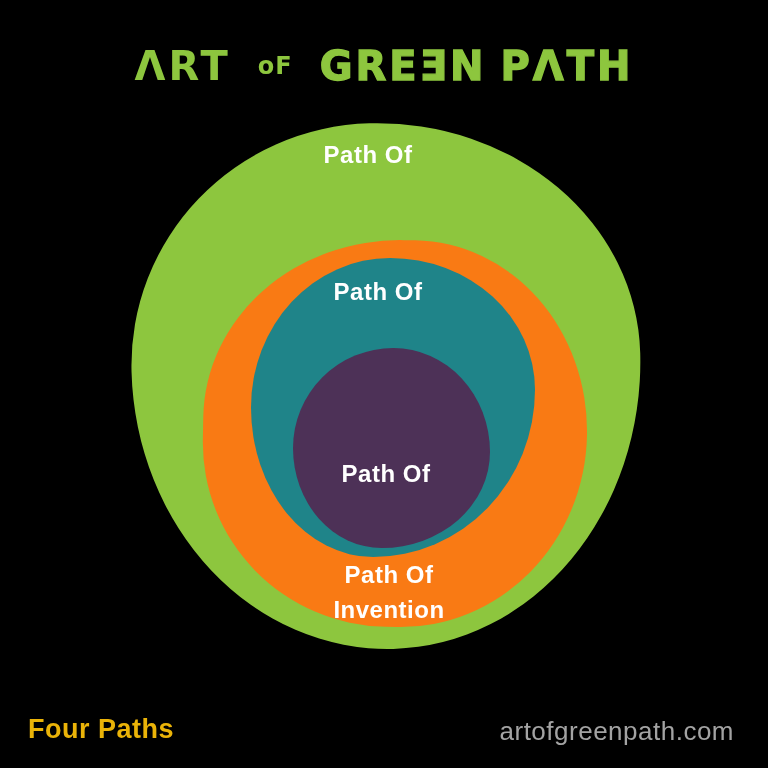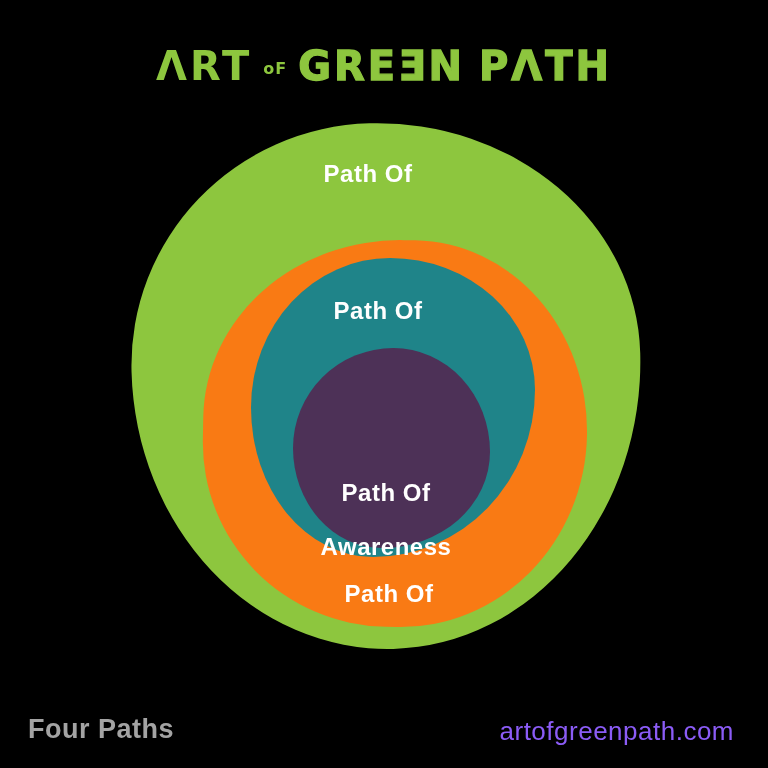--- a/index.html
+++ b/index.html
@@ -23,23 +23,23 @@
     font-family: "DejaVu Sans", sans-serif;
     font-weight: bold;
     font-size: 40px;
     letter-spacing: 3px;
     white-space: nowrap;
     transform: scaleY(1.04);
   }
   .logo .word { margin: 0 7px; }
   .logo .heavy { -webkit-text-stroke: 1.3px #8DC63E; }
   .logo .of {
-    font-size: 16px;
+    font-size: 24px;
     letter-spacing: 1px;
-    margin: 0 4px;
+    margin: 0 20px;
     position: relative;
     top: -5px;
   }
 
   
   .blob { position: absolute; }
   .blob.green {
     left: 132px; top: 123px; width: 509px; height: 526px;
     background: #8DC63E;
     border-radius: 48% 52% 50% 50% / 46% 45% 55% 54%;
@@ -66,41 +66,41 @@
   .ring-label {
     position: absolute;
     width: 300px;
     text-align: center;
     color: #FFFFFF;
     font-weight: bold;
     font-size: 24px;
     line-height: 35px;
     letter-spacing: 0.5px;
   }
-  .ring-label span { display: block; margin-top: 19px; }
+  .ring-label span { display: block; }
   .label-fulfillment { left: 218px; top: 137px; }
   .label-exploration { left: 228px; top: 274px; }
   .label-awareness  { left: 236px; top: 456px; }
   .label-invention  { left: 239px; top: 557px; }
 
   
   .footer-left {
     position: absolute;
     left: 28px; top: 714px;
     font-size: 27px;
     font-weight: bold;
-    color: #a3a3a3;
+    color: #eab308;
     letter-spacing: 0.5px;
   }
   .footer-right {
     position: absolute;
     right: 34px; top: 716px;
     font-size: 26px;
     font-weight: normal;
-    color: #8b5cf6;
+    color: #a3a3a3;
     letter-spacing: 0.5px;
   }
 </style>
 </head>
 <body>
 
 <div class="canvas">
 
   <div class="logo" title="ART of GREEN PATH">
     <span class="word">ΛRT</span><span class="of">oF</span><span class="word heavy">GREƎN</span><span class="word heavy">PΛTH</span>
@@ -114,23 +114,23 @@
   <div class="ring-label label-fulfillment">
     <span>Path Of</span>
   </div>
 
   <div class="ring-label label-exploration">
     <span>Path Of</span>
   </div>
 
   <div class="ring-label label-awareness">
     <span>Path Of</span>
-    <span>Awareness</span>
   </div>
 
   <div class="ring-label label-invention">
     <span>Path Of</span>
+    <span>Invention</span>
   </div>
 
   <div class="footer-left">Four Paths</div>
   <div class="footer-right">artofgreenpath.com</div>
 
 </div>
 
 </body></html>

